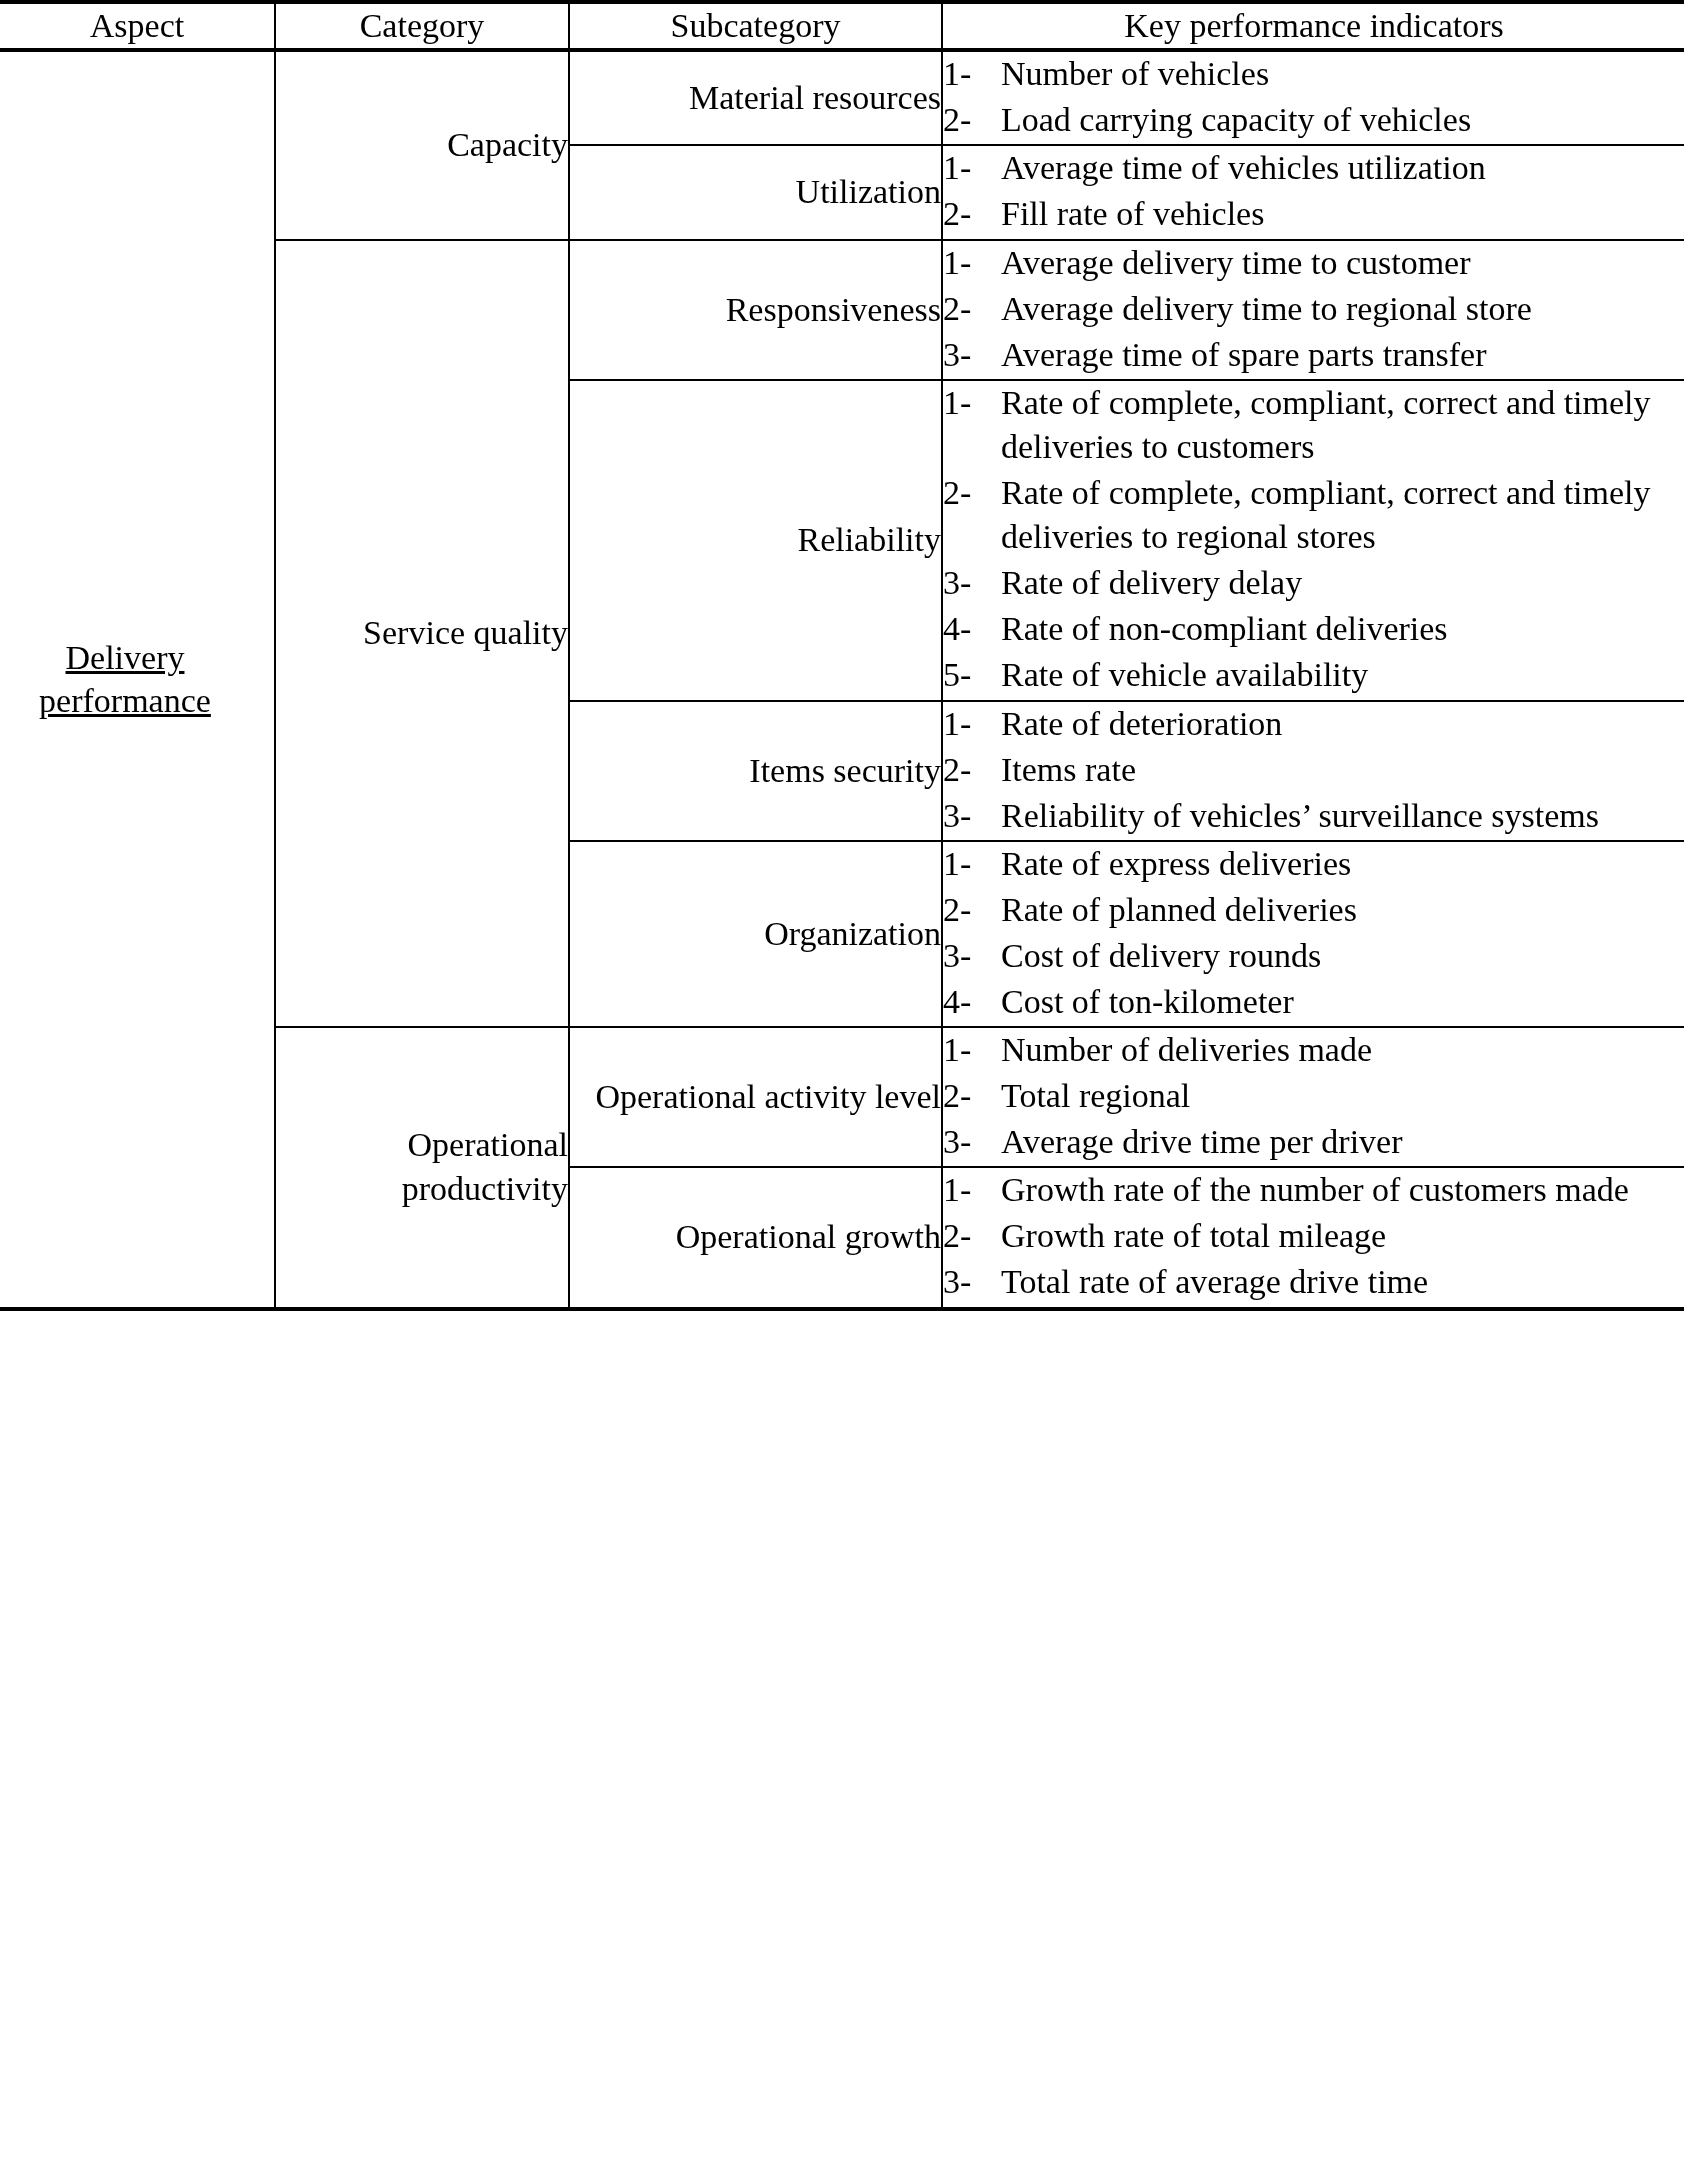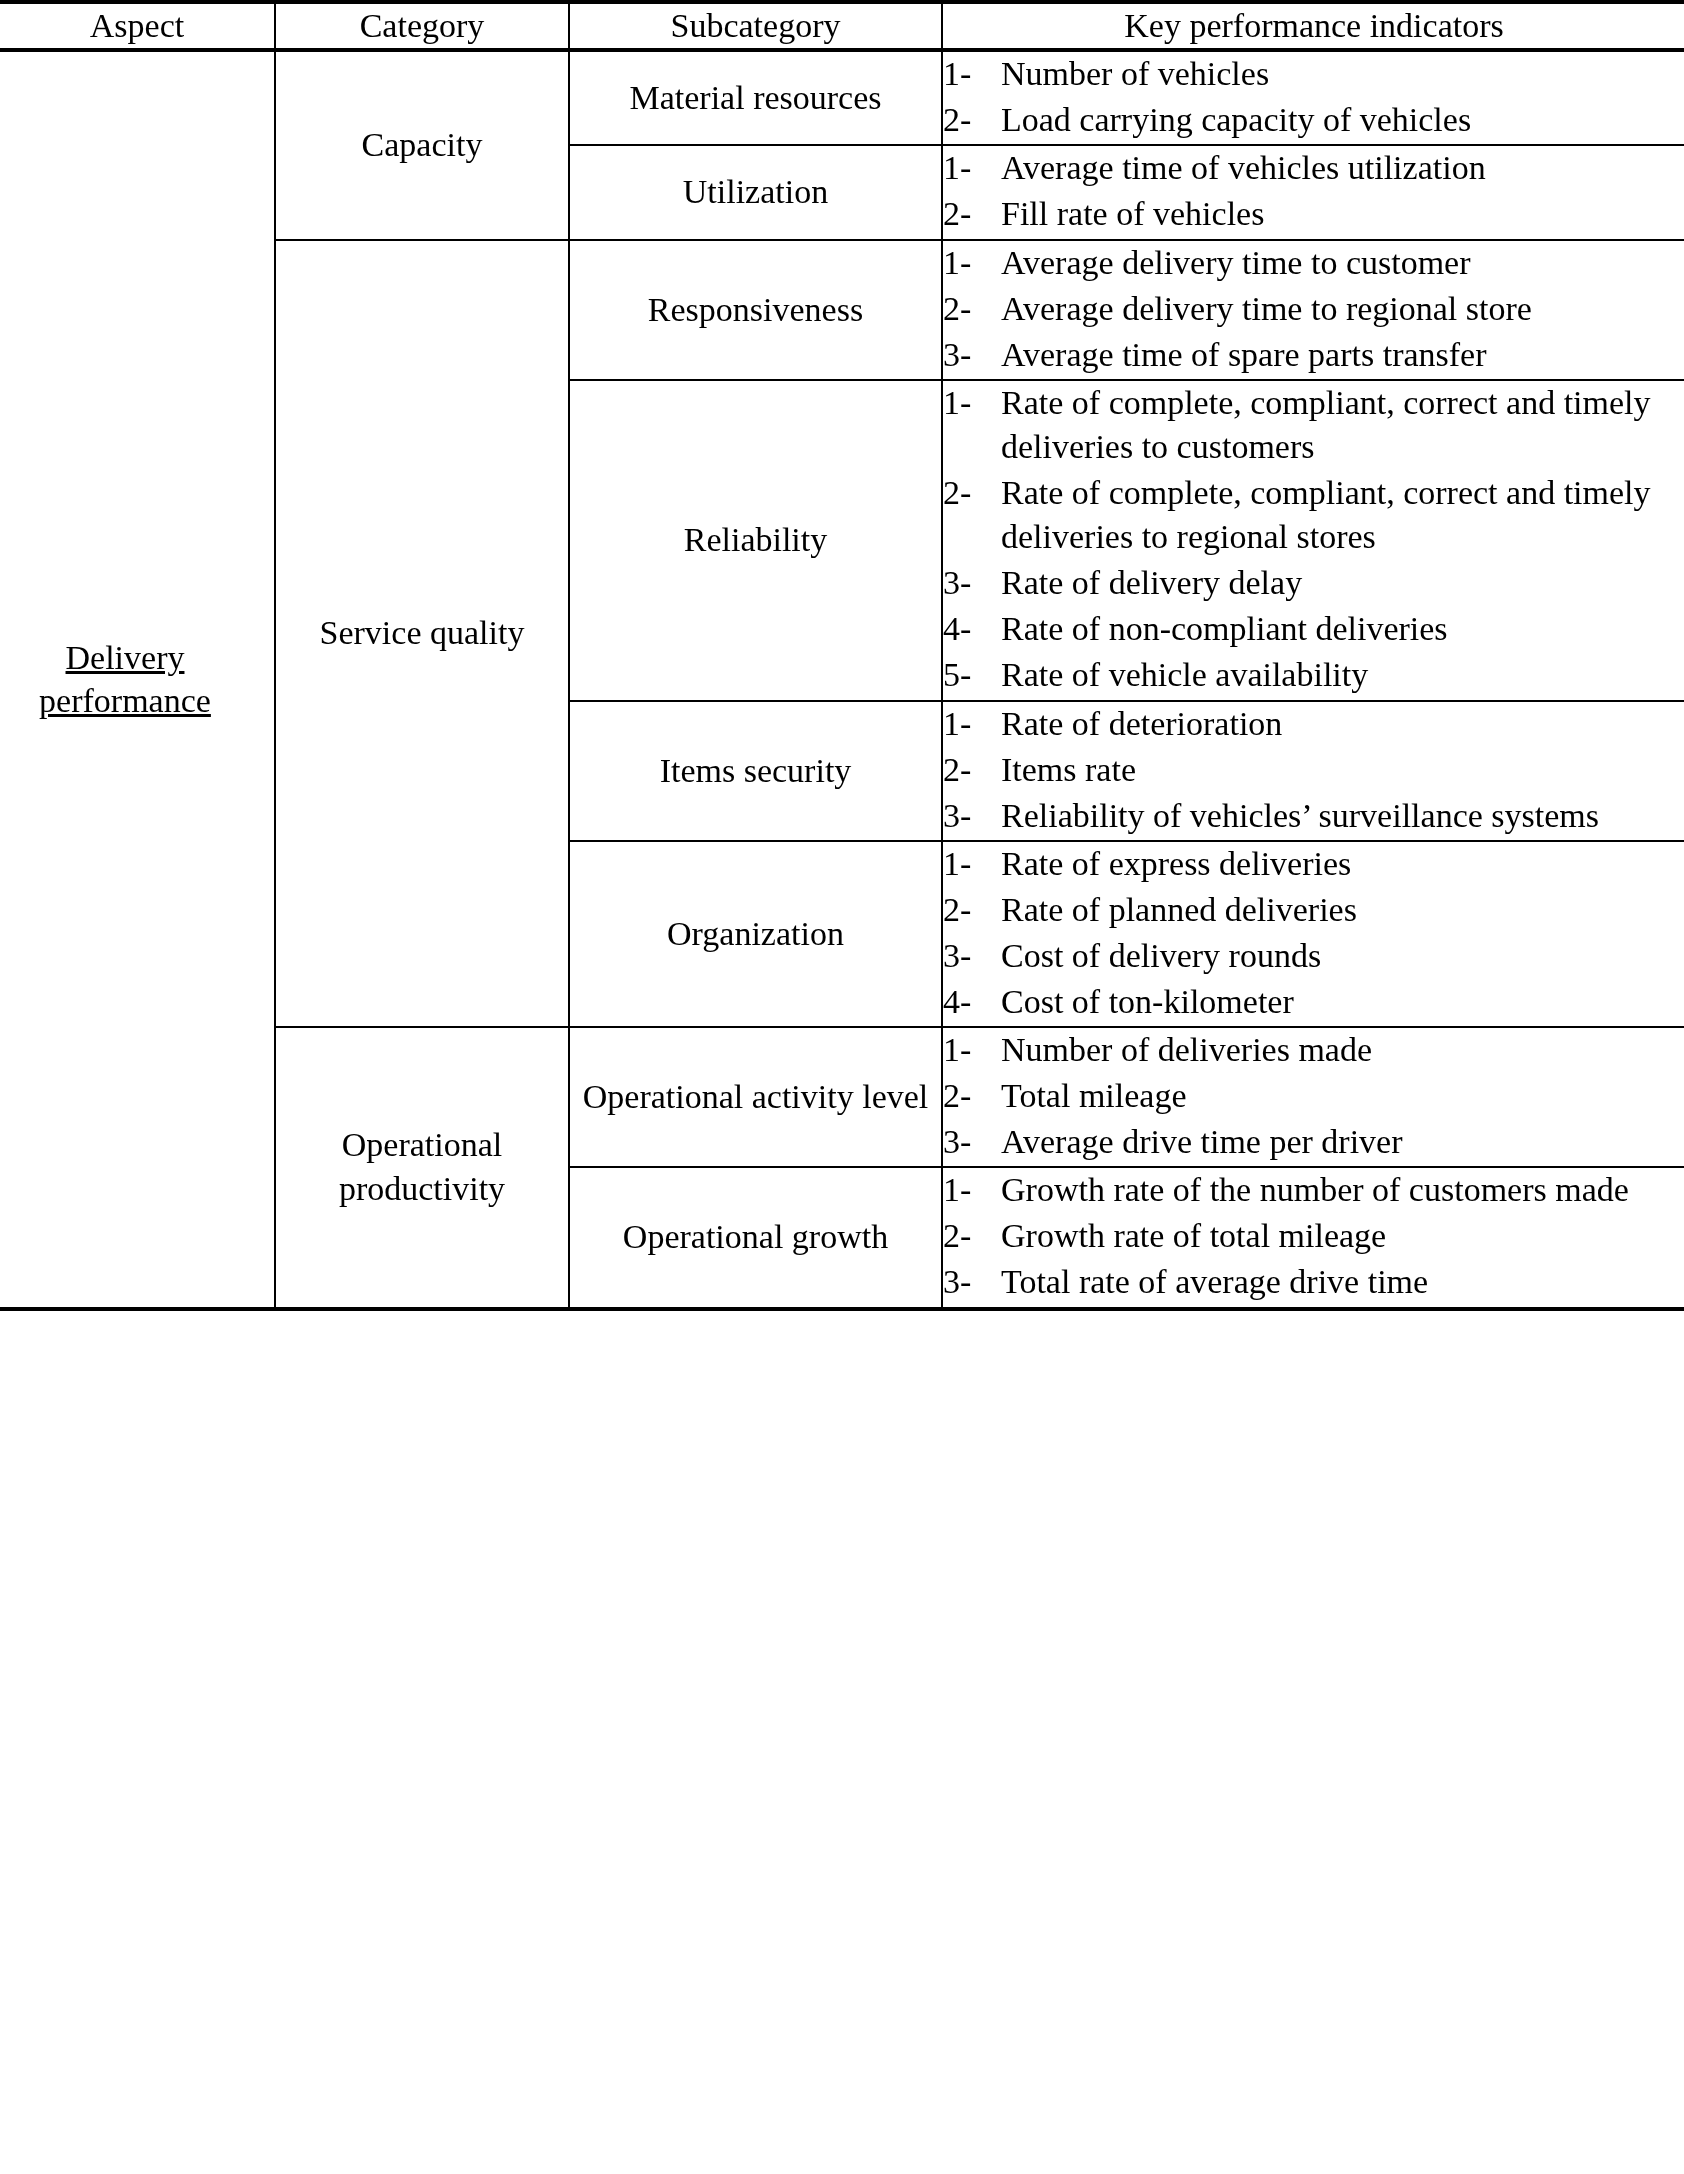--- a/index.html
+++ b/index.html
@@ -45,21 +45,21 @@
   .kpi-table tr > *:first-child { border-left: none; }
   .kpi-table tr > *:last-child  { border-right: none; }
 
   thead th {
     text-align: center;
     padding: 5.6px 7.4px 9.3px 7.4px;
     border-bottom: 4.6px solid #000;
   }
 
   .cell-center {
-    text-align: center;
+    text-align: right;
     padding: 9.3px 9.3px;
   }
 
   .aspect-cell {
     text-align: center;
     padding: 0;
     text-decoration: underline;
   }
   .aspect-cell .aspect-text {
     display: block;
@@ -189,21 +189,21 @@
         </ol>
       </td>
     </tr>
 
     <tr>
       <td class="cell-center row-sep" rowspan="2">Operational productivity</td>
       <td class="cell-center row-sep">Operational activity level</td>
       <td class="kpi-cell row-sep">
         <ol class="kpi-list">
           <li><span class="marker">1-</span><span>Number of deliveries made</span></li>
-          <li><span class="marker">2-</span><span>Total mileage</span></li>
+          <li><span class="marker">2-</span><span>Total regional</span></li>
           <li><span class="marker">3-</span><span>Average drive time per driver</span></li>
         </ol>
       </td>
     </tr>
 
     <tr>
       <td class="cell-center row-sep">Operational growth</td>
       <td class="kpi-cell row-sep">
         <ol class="kpi-list">
           <li><span class="marker">1-</span><span>Growth rate of the number of customers made</span></li>

